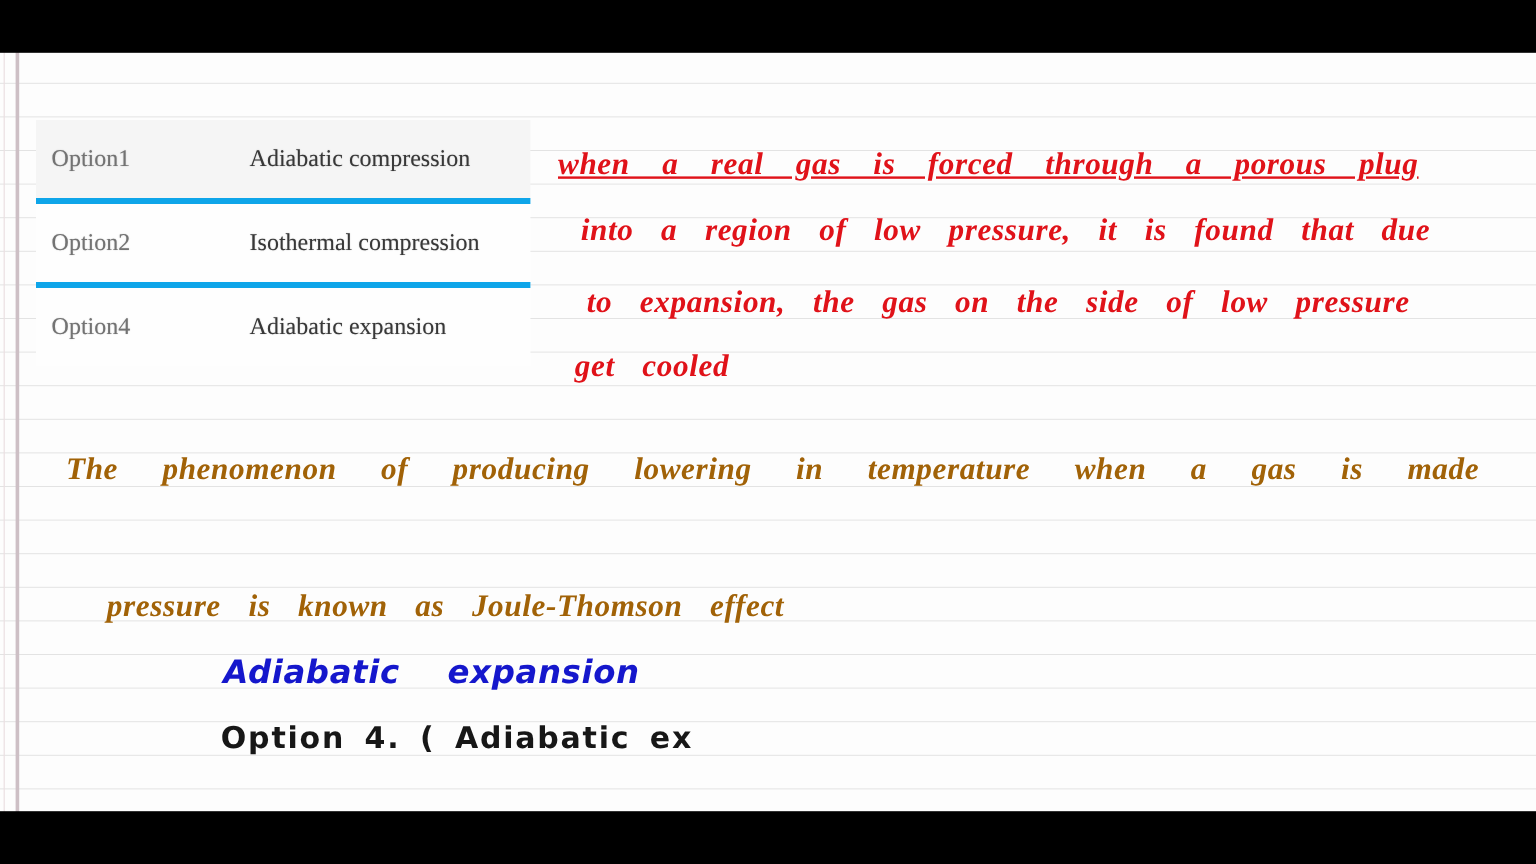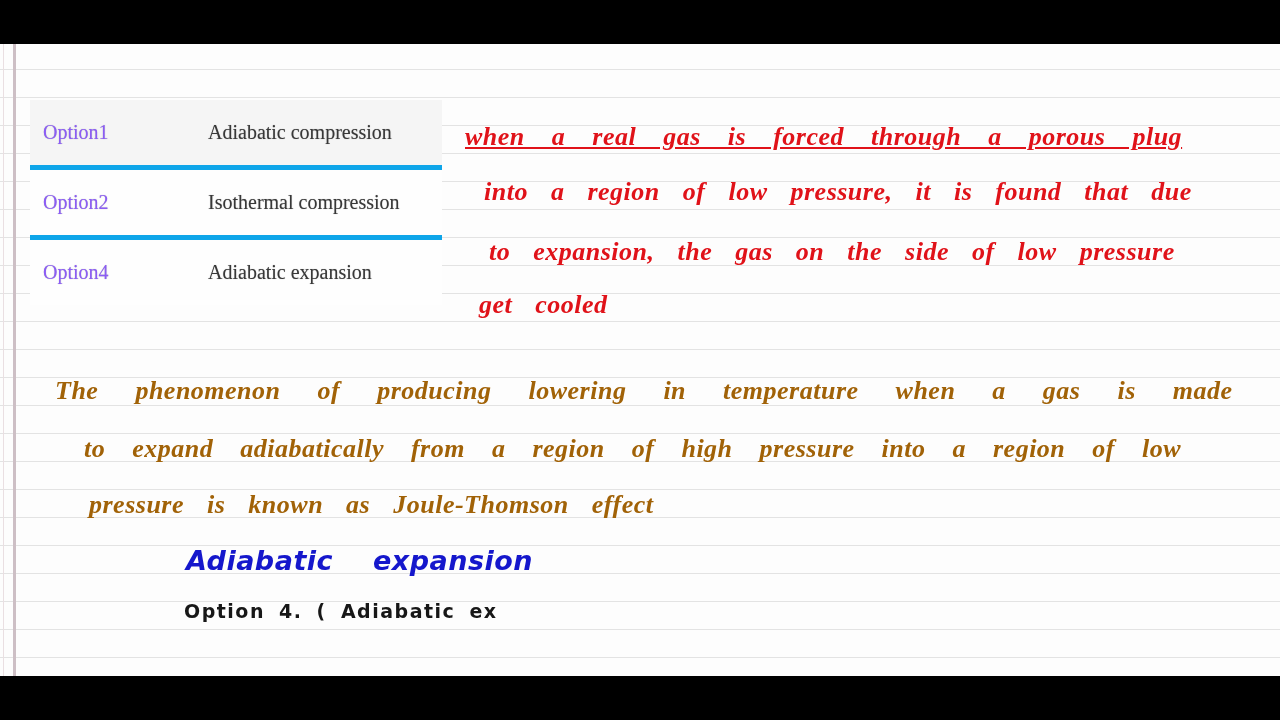--- a/index.html
+++ b/index.html
@@ -22,31 +22,31 @@
   #title-text{position:absolute;left:26px;top:-12px;white-space:nowrap;
               font-size:46px;color:#2e2e2e;letter-spacing:0.5px;
               text-shadow:0 0 1px rgba(40,40,40,0.55);}
   .hl{background:#f5ee00;padding:5px 1px 1px 1px;}
   
   #options-table{position:absolute;left:30px;top:100px;width:412px;z-index:2;
                  font-size:20px;}
   .opt-row{display:flex;align-items:center;height:65px;background:#fefefe;}
   .opt-row.shaded{background:#f5f5f5;}
   .opt-row + .opt-row{border-top:5px solid #0ea5e9;}
-  .opt-label{width:165px;padding-left:13px;color:#8b5cf6;
+  .opt-label{width:165px;padding-left:13px;color:#737373;
              text-shadow:0 0 1px rgba(70,70,70,0.4);}
   .opt-value{color:#383838;text-shadow:0 0 1px rgba(56,56,56,0.4);}
   
   .hw{position:absolute;white-space:nowrap;z-index:3;
       font-family:"Liberation Serif",serif;font-style:italic;font-weight:700;}
   .hw-red{color:#e01219;font-size:26px;letter-spacing:0.5px;word-spacing:16px;}
   .hw-green{color:#a16207;font-size:26px;letter-spacing:0.5px;}
   .hw-blue{color:#1517cc;font-size:27px;font-family:"DejaVu Sans",sans-serif;
            font-weight:700;word-spacing:30px;letter-spacing:0.5px;}
-  .hw-black{color:#171717;font-size:19px;font-style:normal;
+  .hw-black{color:#171717;font-size:25px;font-style:normal;
             font-family:"DejaVu Sans",sans-serif;font-weight:700;
             letter-spacing:1.5px;word-spacing:6px;}
 </style>
 </head>
 <body>
 
 <div id="frame">
 
   <div id="paper"></div>
   <div id="margin-line-outer" class="margin-line"></div>
@@ -67,21 +67,20 @@
       <span class="opt-value">Adiabatic expansion</span>
     </div>
   </div>
 
   <div class="hw hw-red" style="left:465px;top:122px;word-spacing:20px;text-decoration:underline;">when a real gas is forced through a porous plug</div>
   <div class="hw hw-red" style="left:484px;top:177px;">into a region of low pressure, it is found that due</div>
   <div class="hw hw-red" style="left:489px;top:237px;">to expansion, the gas on the side of low pressure</div>
   <div class="hw hw-red" style="left:479px;top:290px;">get cooled</div>
 
   <div class="hw hw-green" style="left:55px;top:376px;word-spacing:30px;">The phenomenon of producing lowering in temperature when a gas is made</div>
-  <div class="hw hw-green" style="left:84px;top:434px;word-spacing:20px;">to expand adiabatically from a region of high pressure into a region of low</div>
   <div class="hw hw-green" style="left:89px;top:490px;word-spacing:16px;">pressure is known as Joule-Thomson effect</div>
 
   <div class="hw hw-blue" style="left:186px;top:545px;">Adiabatic expansion</div>
 
   <div class="hw hw-black" style="left:184px;top:600px;">Option 4. ( Adiabatic ex</div>
 
   <div id="top-bar" class="letterbox"></div>
   <div id="bottom-bar" class="letterbox"></div>
 
 </div>

